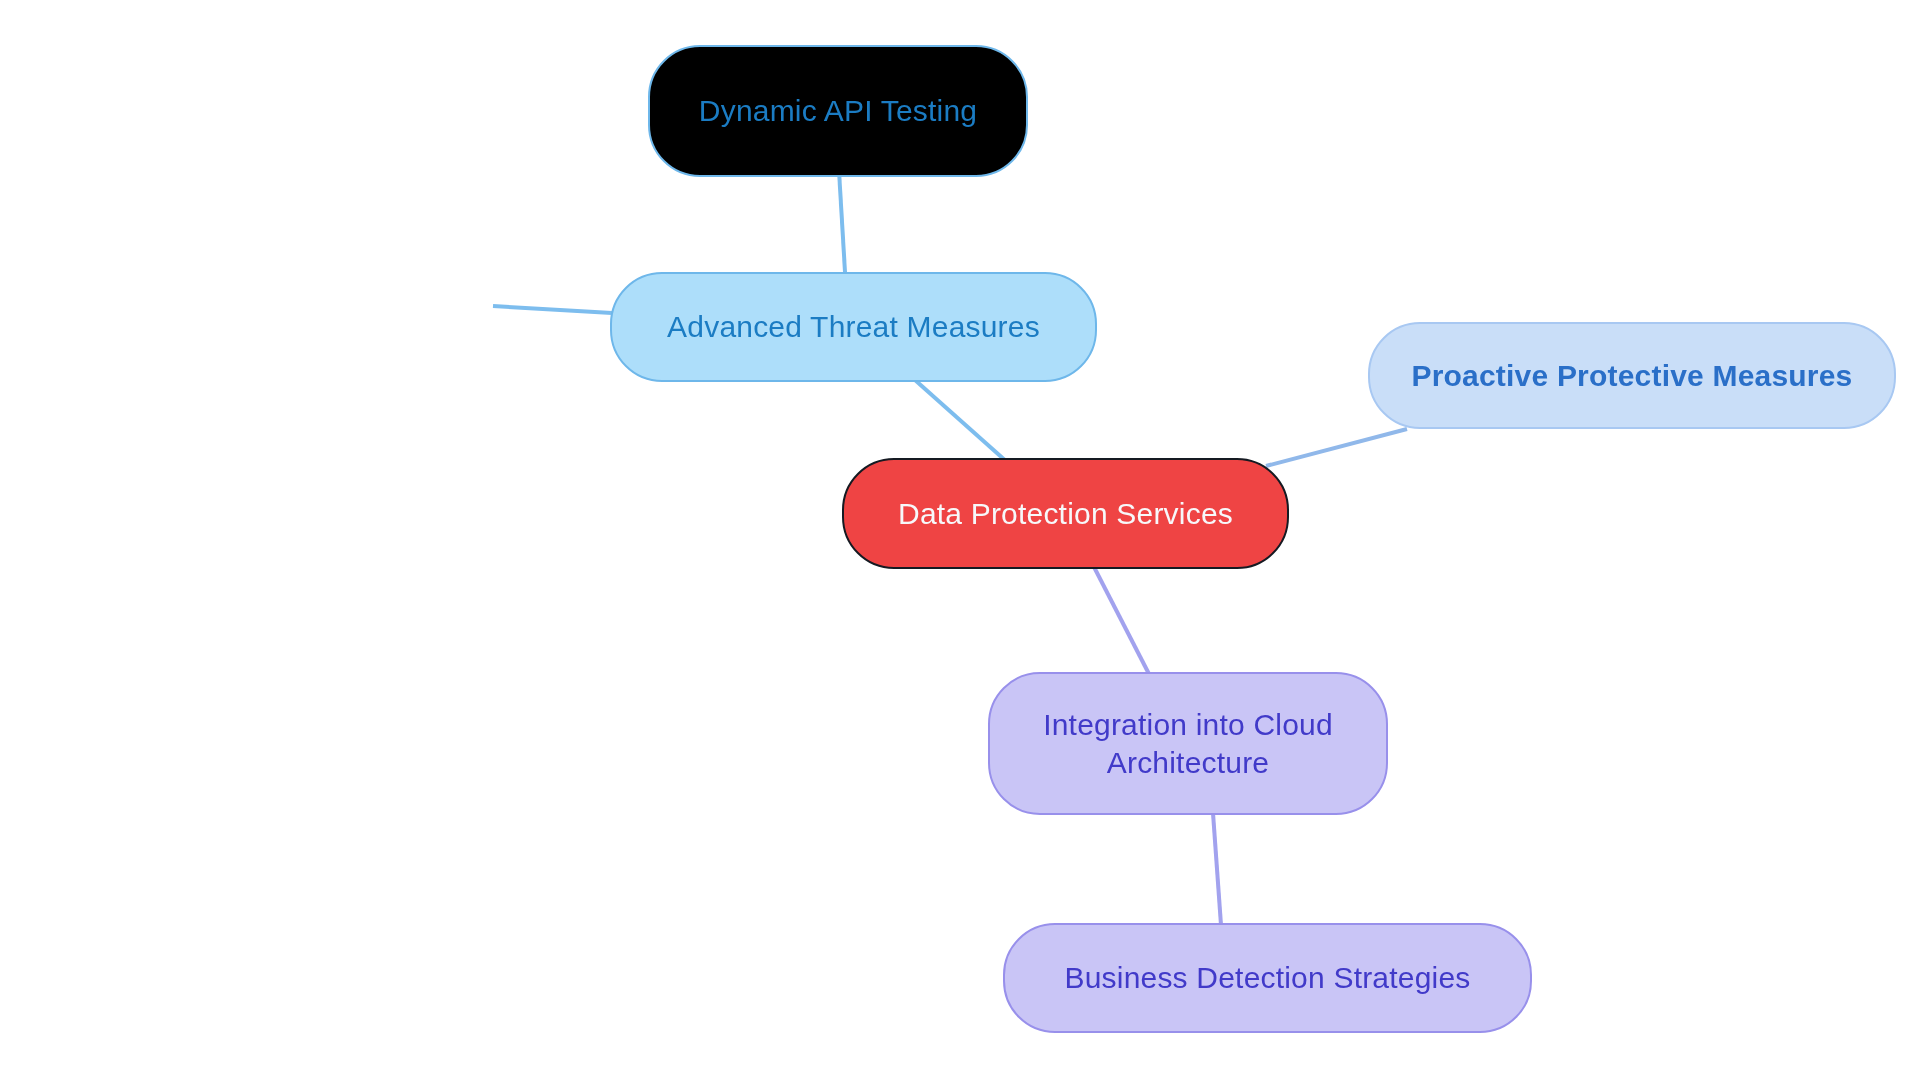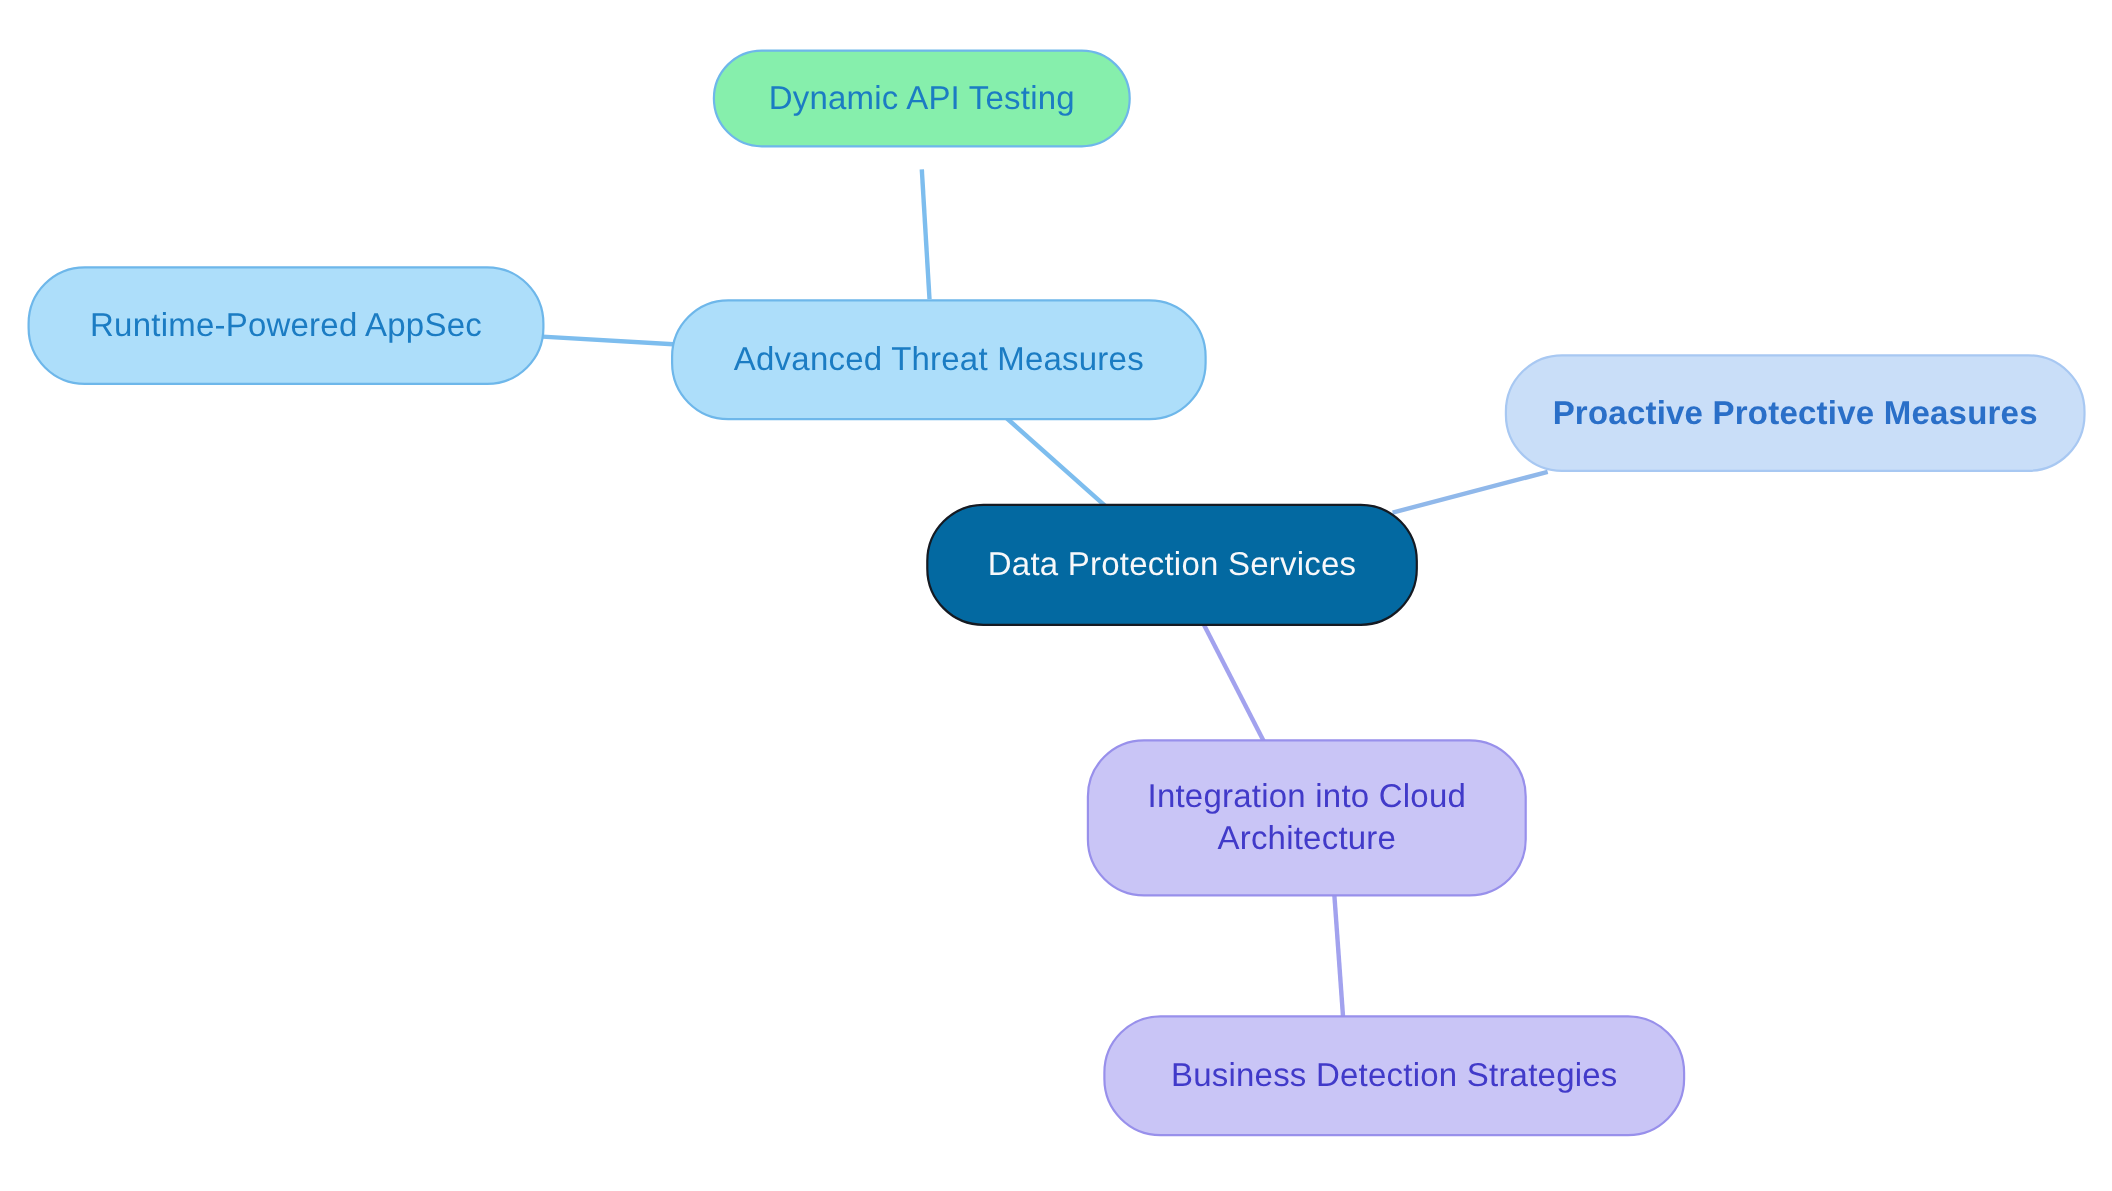--- a/index.html
+++ b/index.html
@@ -53,31 +53,28 @@
 
 <div class="canvas" style="background: rgb(255, 255, 255);">
   <svg class="edge-layer" width="1920" height="1083" viewBox="0 0 1920 1083" xmlns="http://www.w3.org/2000/svg">
       <line x1="838" y1="154" x2="845" y2="272" stroke="#7DBDEE" stroke-width="4" stroke-linecap="butt"></line>
       <line x1="493" y1="306" x2="612" y2="313" stroke="#7DBDEE" stroke-width="4" stroke-linecap="butt"></line>
       <line x1="915" y1="380" x2="1007" y2="462" stroke="#7DBDEE" stroke-width="4" stroke-linecap="butt"></line>
       <line x1="1407" y1="429" x2="1266" y2="466" stroke="#90B8EA" stroke-width="4" stroke-linecap="butt"></line>
       <line x1="1094" y1="567" x2="1149" y2="674" stroke="#A2A2EE" stroke-width="4" stroke-linecap="butt"></line>
       <line x1="1213" y1="813" x2="1221" y2="925" stroke="#A2A2EE" stroke-width="4" stroke-linecap="butt"></line>
     </svg>
-<div class="node" style="left: 842px; top: 458px; width: 447px; height: 111px; background: #0369a1; border-color: rgb(21, 26, 34); color: rgb(247, 248, 250);">
+<div class="node" style="left: 842px; top: 458px; width: 447px; height: 111px; background: #ef4444; border-color: rgb(21, 26, 34); color: rgb(247, 248, 250);">
       <span>Data Protection Services</span>
     </div>
     <div class="node" style="left: 610px; top: 272px; width: 487px; height: 110px; background: rgb(173, 222, 250); border-color: rgb(110, 183, 234); color: rgb(27, 124, 195);">
       <span>Advanced Threat Measures</span>
     </div>
-    <div class="node" style="left: 648px; top: 45px; width: 380px; height: 89px; background: #86efac; border-color: rgb(110, 183, 234); color: rgb(27, 124, 195); justify-content: center;">
+    <div class="node" style="left: 648px; top: 45px; width: 380px; height: 132px; background: #000000; border-color: rgb(110, 183, 234); color: rgb(27, 124, 195); justify-content: center;">
       <span>Dynamic API Testing</span>
-    </div>
-    <div class="node" style="left: 25px; top: 242px; width: 470px; height: 108px; background: rgb(173, 222, 250); border-color: rgb(110, 183, 234); color: rgb(27, 124, 195);">
-      <span>Runtime-Powered AppSec</span>
     </div>
     <div class="node" style="left: 1368px; top: 322px; width: 528px; height: 107px; background: rgb(201, 222, 248); border-color: rgb(168, 200, 242); color: rgb(42, 111, 200); font-weight: bold;">
       <span>Proactive Protective Measures</span>
     </div>
     <div class="node" style="left: 988px; top: 672px; width: 400px; height: 143px; background: rgb(201, 197, 246); border-color: rgb(152, 144, 235); color: rgb(65, 58, 201);">
       <span>Integration into Cloud Architecture</span>
     </div>
     <div class="node" style="left: 1003px; top: 923px; width: 529px; height: 110px; background: rgb(201, 197, 246); border-color: rgb(152, 144, 235); color: rgb(65, 58, 201);">
       <span>Business Detection Strategies</span>
     </div>

